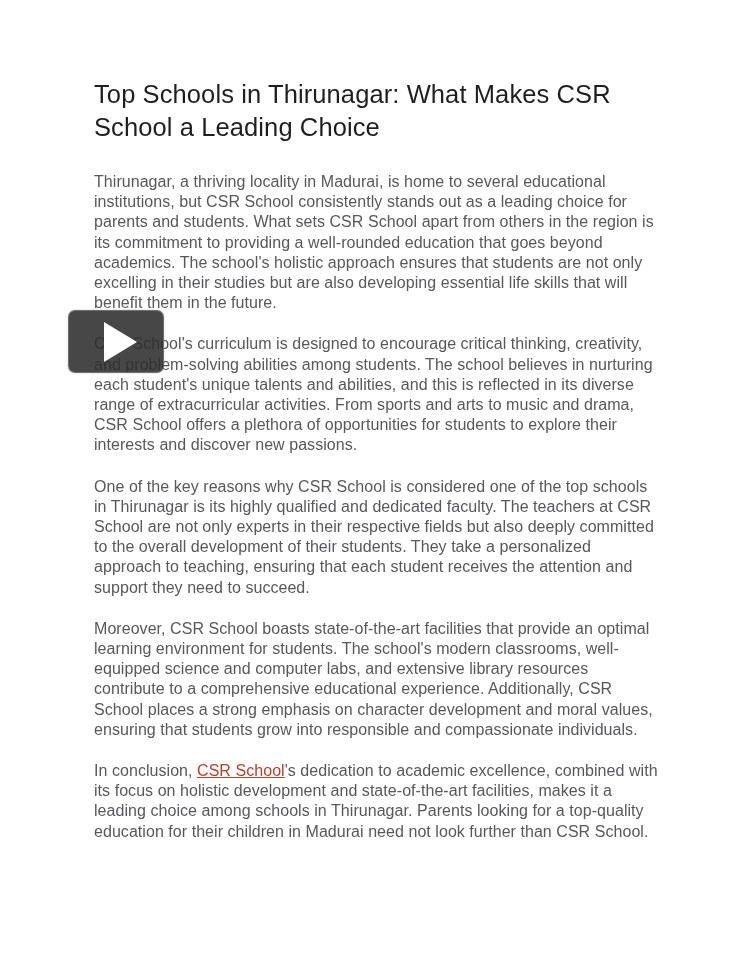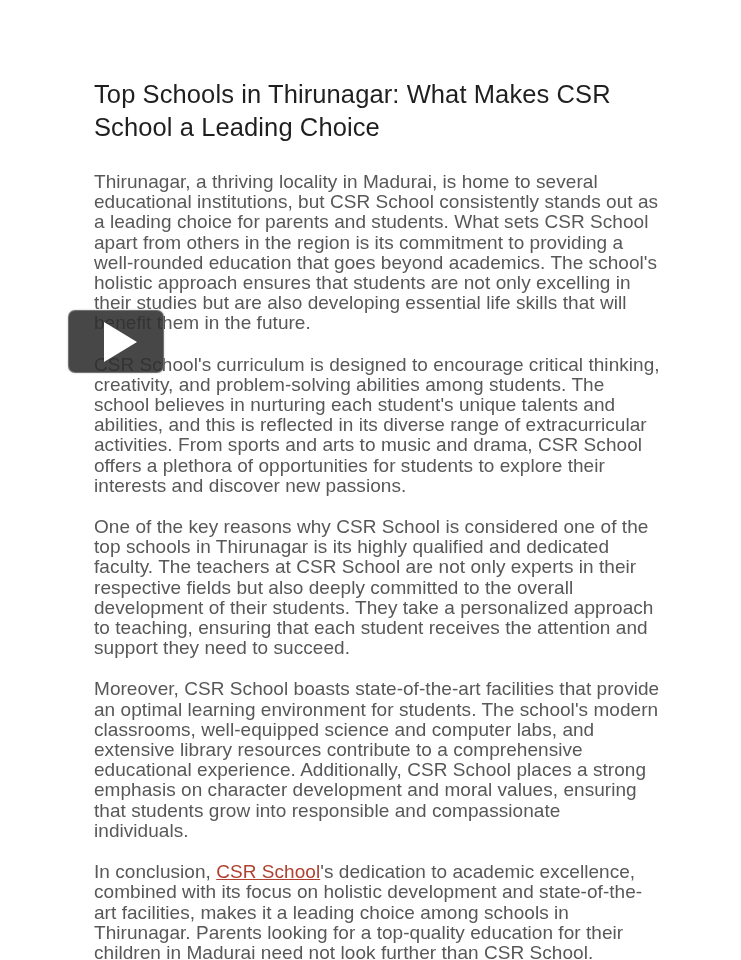--- a/index.html
+++ b/index.html
@@ -34,21 +34,21 @@
     font-size: 25.5px;
     line-height: 33px;
     color: #1f1f1f;
     font-weight: 400;
     letter-spacing: 0.1px;
     margin: 0 0 28px 0;
     font-family: "Liberation Sans", sans-serif;
   }
 
   .para {
-    font-size: 19px;
+    font-size: 16px;
     line-height: 20.2px;
     color: #58585a;
     margin: 0 0 21px 0;
     text-align: left;
     letter-spacing: 0.05px;
     font-family: "Liberation Sans", sans-serif;
   }
 
   .para:last-child {
     margin-bottom: 16px;

